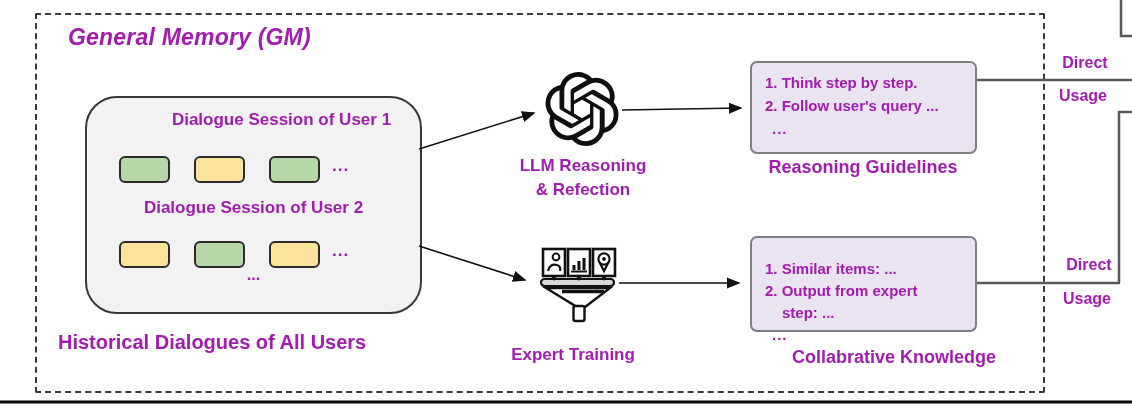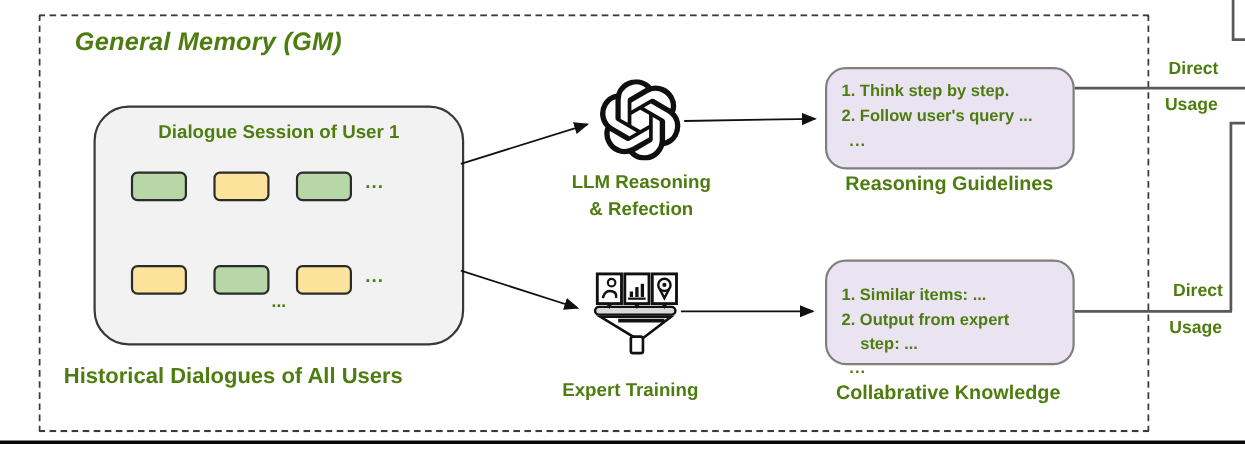--- a/index.html
+++ b/index.html
@@ -1,18 +1,18 @@
 <!DOCTYPE html>
 <html><head>
 <meta charset="utf-8">
 <style>
   html,body{margin:0;padding:0;background:#fff;}
   #stage{
     position:relative;width:1132px;height:409px;background:#ffffff;
-    font-family:"Liberation Sans",sans-serif;color:#4d7c0f;overflow:hidden;
+    font-family:"Liberation Sans",sans-serif;color:#a21caf;overflow:hidden;
   }
   .abs{position:absolute;}
   #gm-border{
     left:35px;top:13px;width:1006px;height:376px;
     border:2px dashed #3a3a3a;border-radius:2px;
   }
   #gm-title{
     left:68px;top:24px;font-size:23px;font-weight:bold;font-style:italic;
     letter-spacing:0.2px;
   }
@@ -40,57 +40,58 @@
   }
   #llm-label{
     left:488px;top:154px;width:190px;text-align:center;
     font-size:17px;font-weight:bold;line-height:24px;
   }
   #expert-caption{
     left:490px;top:345px;width:166px;text-align:center;
     font-size:17px;font-weight:bold;
   }
   .memo-box{
-    background:#eae4f2;border:2px solid #7f7f7f;border-radius:19px;
+    background:#eae4f2;border:2px solid #7f7f7f;border-radius:7px;
     font-size:15px;font-weight:bold;line-height:23px;
     padding:8px 6px 0 13px;box-sizing:border-box;
   }
   #rg-box{left:750px;top:61px;width:227px;height:93px;}
   #ck-box{left:750px;top:236px;width:227px;height:96px;line-height:22px;padding-top:20px;}
   .memo-line{white-space:nowrap;}
   .memo-line.indent{padding-left:17px;}
   .memo-line.dots{padding-left:7px;letter-spacing:1px;}
   #rg-caption{left:744px;top:157px;width:238px;text-align:center;font-size:18px;font-weight:bold;}
-  #ck-caption{left:736px;top:347px;width:252px;text-align:center;font-size:18px;font-weight:bold;}
+  #ck-caption{left:768px;top:347px;width:252px;text-align:center;font-size:18px;font-weight:bold;}
   .usage-label{
     width:74px;text-align:center;font-size:16px;font-weight:bold;line-height:17px;
   }
   #du-top-1{left:1048px;top:54px;}
   #du-top-2{left:1046px;top:87px;}
   #du-bot-1{left:1052px;top:256px;}
   #du-bot-2{left:1050px;top:290px;}
   #connector-svg{left:0;top:0;width:1132px;height:409px;pointer-events:none;}
   #openai-logo{left:545px;top:72px;}
 </style>
 </head>
 <body>
 
 <div id="stage">
 
   <div class="abs" id="gm-border"></div>
 
   <div class="abs" id="gm-title">General Memory (GM)</div>
 
   <div class="abs" id="dialogue-box">
-    <div class="session-label" style="top:12px;">Dialogue Session of User 1</div>
+    <div class="session-label" style="top:12px;margin-left:28px;">Dialogue Session of User 1</div>
     <div class="chip" style="left: 32px; top: 58px; background-color: rgb(183, 215, 168);"></div>
     <div class="chip" style="left: 107px; top: 58px; background-color: rgb(251, 227, 156);"></div>
     <div class="chip" style="left: 182px; top: 58px; background-color: rgb(183, 215, 168);"></div>
     <div class="chip-ellipsis" style="left:245px;top:58px;">...</div>
 
+    <div class="session-label" style="top:100px;">Dialogue Session of User 2</div>
     <div class="chip" style="left: 32px; top: 143px; background-color: rgb(251, 227, 156);"></div>
     <div class="chip" style="left: 107px; top: 143px; background-color: rgb(183, 215, 168);"></div>
     <div class="chip" style="left: 182px; top: 143px; background-color: rgb(251, 227, 156);"></div>
     <div class="chip-ellipsis" style="left:245px;top:143px;">...</div>
 
     <div id="sessions-ellipsis">...</div>
   </div>
 
   <div class="abs" id="historical-caption">Historical Dialogues of All Users</div>
 

